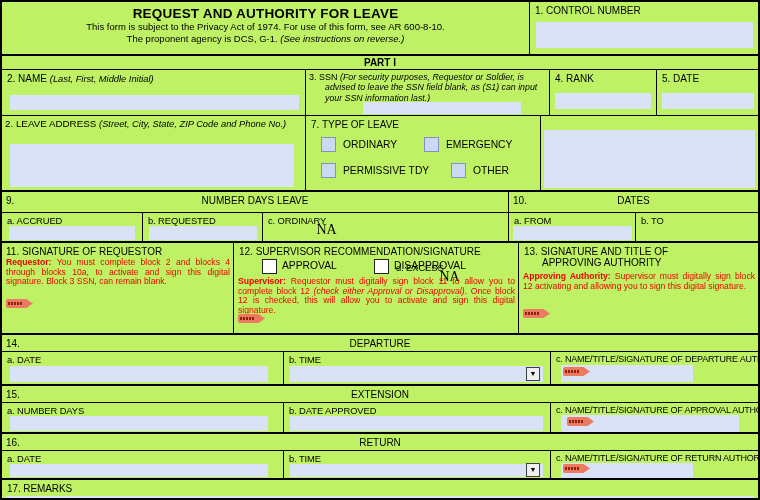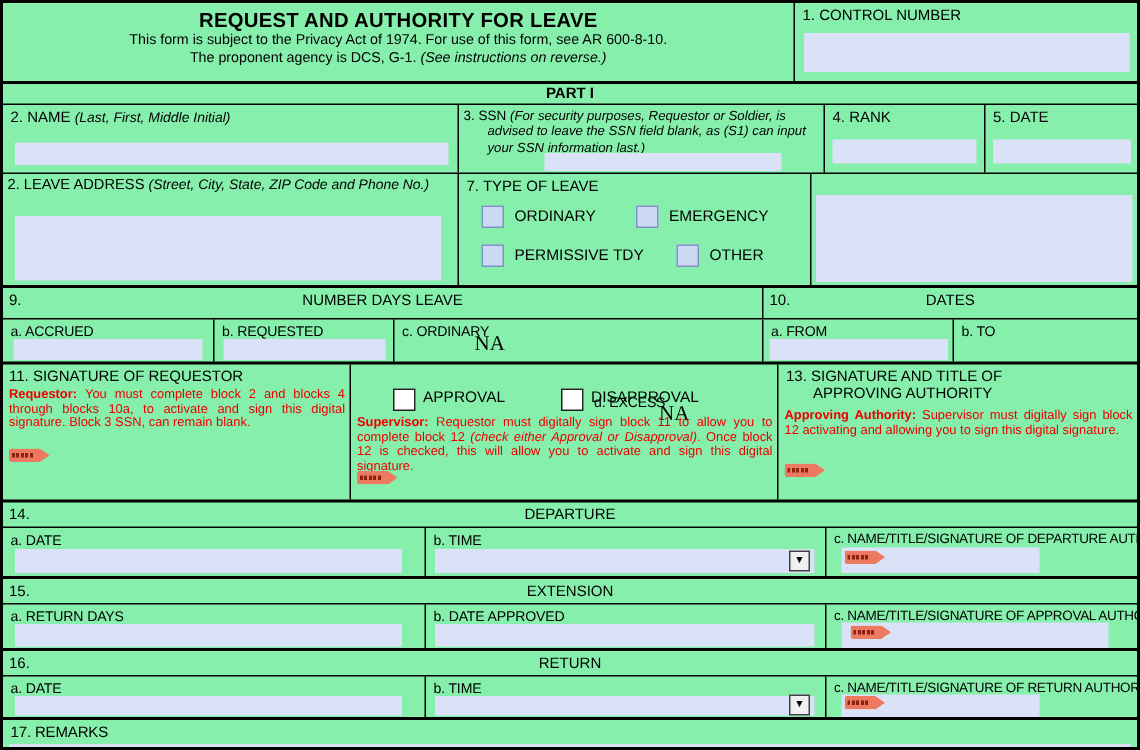--- a/index.html
+++ b/index.html
@@ -1,17 +1,17 @@
 <!DOCTYPE html>
 <html><head>
 <meta charset="utf-8">
 <style>
   html,body{margin:0;padding:0;background:#fff;}
   .form{position:relative;width:760px;height:500px;box-sizing:border-box;border:2px solid #000;
-        font-family:"Liberation Sans",sans-serif;color:#000;background:#86efac;overflow:hidden;}
+        font-family:"Liberation Sans",sans-serif;color:#000;background:#bef264;overflow:hidden;}
   .row{position:absolute;left:0;width:756px;box-sizing:border-box;}
   .bt1{border-top:1px solid #000;}
   .bt2{border-top:2px solid #000;}
   .cell{position:absolute;top:0;bottom:0;box-sizing:border-box;border-left:1px solid #000;}
   .cell.first{border-left:none;}
   .field{position:absolute;background:#d9e2f6;}
   .lblrow{padding:3px 3px 0 5px;font-size:10px;white-space:nowrap;}
   .hint{font-style:italic;font-size:9.3px;}
   .hang{font-size:9px;padding:2px 2px 0 19px;text-indent:-16px;line-height:1.15;white-space:normal;}
   .sechead .num{position:absolute;left:4px;top:3px;font-size:10px;}
@@ -136,20 +136,21 @@
   </div>
 
   <div class="row bt2" style="top:239px;height:92px;">
     <div class="cell first" style="left:0;width:231px;">
       <div class="lblrow" style="padding-left:4px;">11. SIGNATURE OF REQUESTOR</div>
       <div class="rednote" style="top:15px;"><span class="lead">Requestor: </span><span>You must complete block 2 and blocks 4 through blocks 10a, to activate and sign this digital signature. Block 3 SSN, can remain blank.</span></div>
       <div class="badge" style="left:4px;top:56px;"></div>
       <div class="field" style="left:4px;top:68px;width:0;height:0;"></div>
     </div>
     <div class="cell" style="left:231px;width:285px;">
+      <div class="lblrow" style="padding-left:5px;">12. SUPERVISOR RECOMMENDATION/SIGNATURE</div>
       <div class="cb white" style="left:28px;top:16px;"></div>
       <div class="cblbl" style="left:48px;top:17px;">APPROVAL</div>
       <div class="cb white" style="left:140px;top:16px;"></div>
       <div class="cblbl" style="left:160px;top:17px;">DISAPPROVAL</div>
       <div class="rednote" style="top:34px;"><span class="lead">Supervisor: </span><span>Requestor must digitally sign block 11 to allow you to complete block 12 </span><span class="it">(check either Approval or Disapproval)</span><span>. Once block 12 is checked, this will allow you to activate and sign this digital signature.</span></div>
       <div class="badge" style="left:4px;top:71px;"></div>
       <div class="field" style="left:4px;top:83px;width:0;height:0;"></div>
     </div>
     <div class="cell" style="left:516px;width:240px;">
       <div class="lblrow" style="padding-left:5px;">13. SIGNATURE AND TITLE OF</div>
@@ -180,21 +181,21 @@
       <div class="badge" style="left:12px;top:15px;"></div>
     </div>
   </div>
 
   <div class="row bt2 sechead" style="top:382px;height:18px;">
     <div class="num">15.</div>
     <div class="ttl">EXTENSION</div>
   </div>
   <div class="row bt1" style="top:400px;height:30px;">
     <div class="cell first" style="left:0;width:281px;">
-      <div class="sublbl">a. RETURN DAYS</div>
+      <div class="sublbl">a. NUMBER DAYS</div>
       <div class="field" style="left:8px;top:13px;width:258px;height:15px;"></div>
     </div>
     <div class="cell" style="left:281px;width:267px;">
       <div class="sublbl">b. DATE APPROVED</div>
       <div class="field" style="left:6px;top:13px;width:253px;height:15px;"></div>
     </div>
     <div class="cell" style="left:548px;width:208px;">
       <div class="sublbl" style="letter-spacing:-0.2px;font-size:9px;">c. NAME/TITLE/SIGNATURE OF APPROVAL AUTHORITY</div>
       <div class="field" style="left:10px;top:12px;width:178px;height:17px;"></div>
       <div class="badge" style="left:16px;top:14px;"></div>

